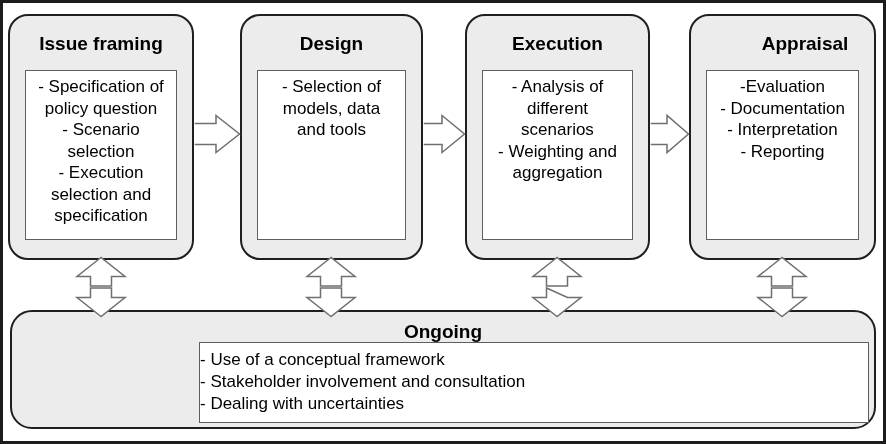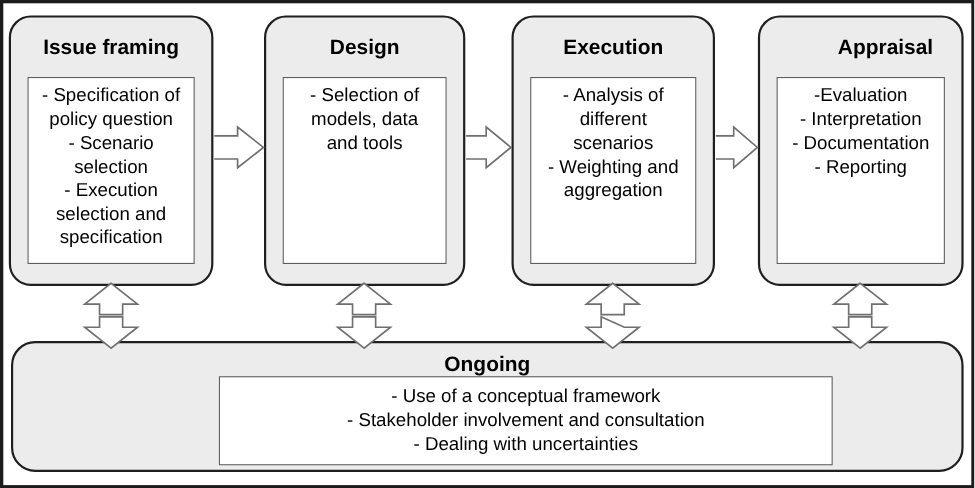--- a/index.html
+++ b/index.html
@@ -32,23 +32,23 @@
     background:var(--inner-fill);border:1.5px solid var(--inner-border);
     font-size:17px;line-height:21.5px;text-align:center;padding-top:5px;
   }
   .line{white-space:nowrap;}
   .ongoing{
     position:absolute;left:10px;top:310px;width:866px;height:119px;box-sizing:border-box;
     background:var(--box-fill);border:2px solid var(--box-border);border-radius:22px;z-index:1;
   }
   .ongoing .box-title{padding-top:6px;line-height:28px;}
   .ongoing-inner{
-    position:absolute;left:187px;top:30px;width:558px;height:81px;box-sizing:border-box;
+    position:absolute;left:187px;top:30px;width:670px;height:81px;box-sizing:border-box;
     background:var(--inner-fill);border:1.5px solid var(--inner-border);
-    font-size:17px;line-height:22px;text-align:center;padding-top:6px;
+    font-size:17px;line-height:22px;padding-top:6px;
   }
   .h-arrow{position:absolute;top:113px;z-index:3;}
   .v-arrow{position:absolute;top:256px;z-index:3;}
   .h-arrow-1{left:194px;} .h-arrow-2{left:423px;} .h-arrow-3{left:650px;}
   .v-arrow-1{left:74px;} .v-arrow-2{left:304px;} .v-arrow-3{left:530px;} .v-arrow-4{left:755px;}
   svg path{fill:var(--arrow-fill);stroke:var(--arrow-stroke);stroke-width:1.5;}
 </style>
 </head>
 <body>
 
@@ -86,22 +86,22 @@
           <div class="line">scenarios</div>
           <div class="line">- Weighting and</div>
           <div class="line">aggregation</div>
         </div>
   </div>
 
   <div class="stage">
     <div class="box-title">Appraisal</div>
     <div class="inner">
           <div class="line">-Evaluation</div>
+          <div class="line">- Documentation</div>
           <div class="line">- Interpretation</div>
-          <div class="line">- Documentation</div>
           <div class="line">- Reporting</div>
         </div>
   </div>
 </div>
 
   <svg class="h-arrow h-arrow-1" width="47" height="42" viewBox="0 0 47 42">
     <path d="M0.75,10.5 L22,10.5 L22,2.5 L45.5,21 L22,39.5 L22,31.5 L0.75,31.5"></path>
   </svg>
   <svg class="h-arrow h-arrow-2" width="43" height="42" viewBox="0 0 43 42">
     <path d="M0.75,10.5 L19,10.5 L19,2.5 L41.5,21 L19,39.5 L19,31.5 L0.75,31.5"></path>

